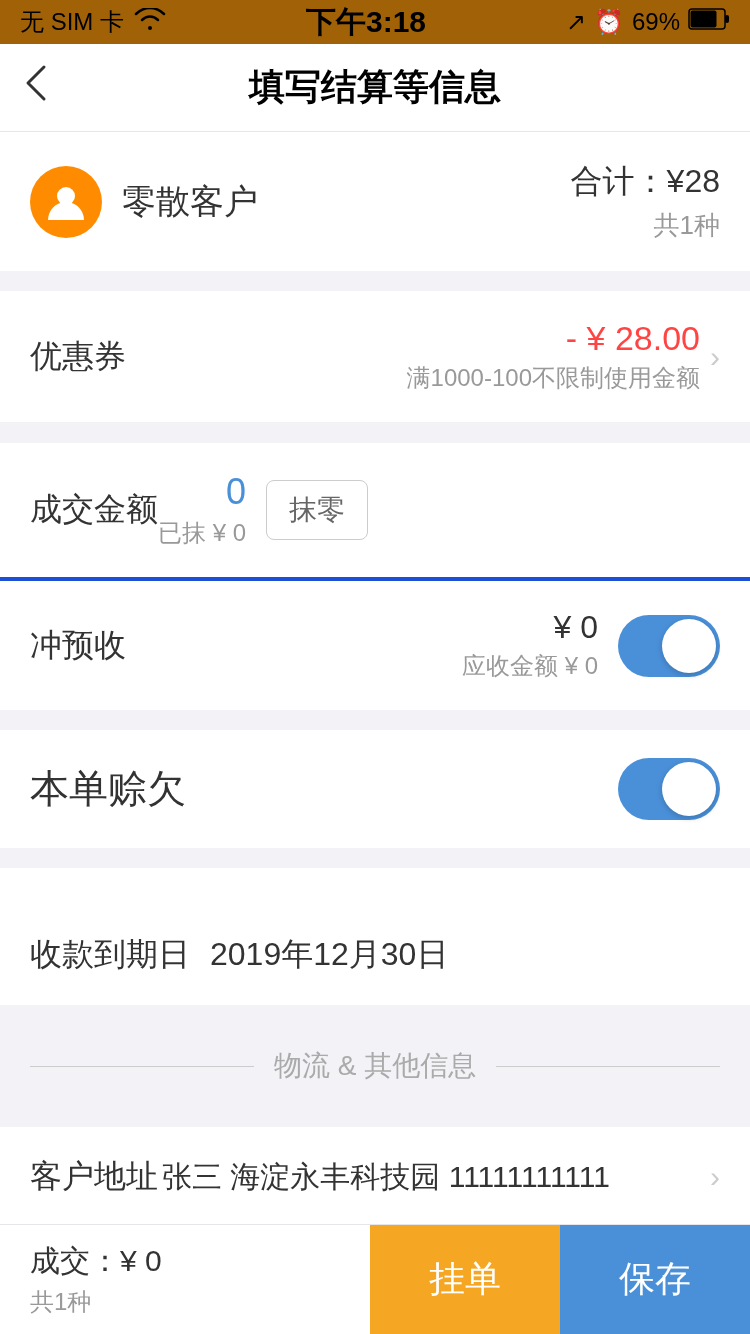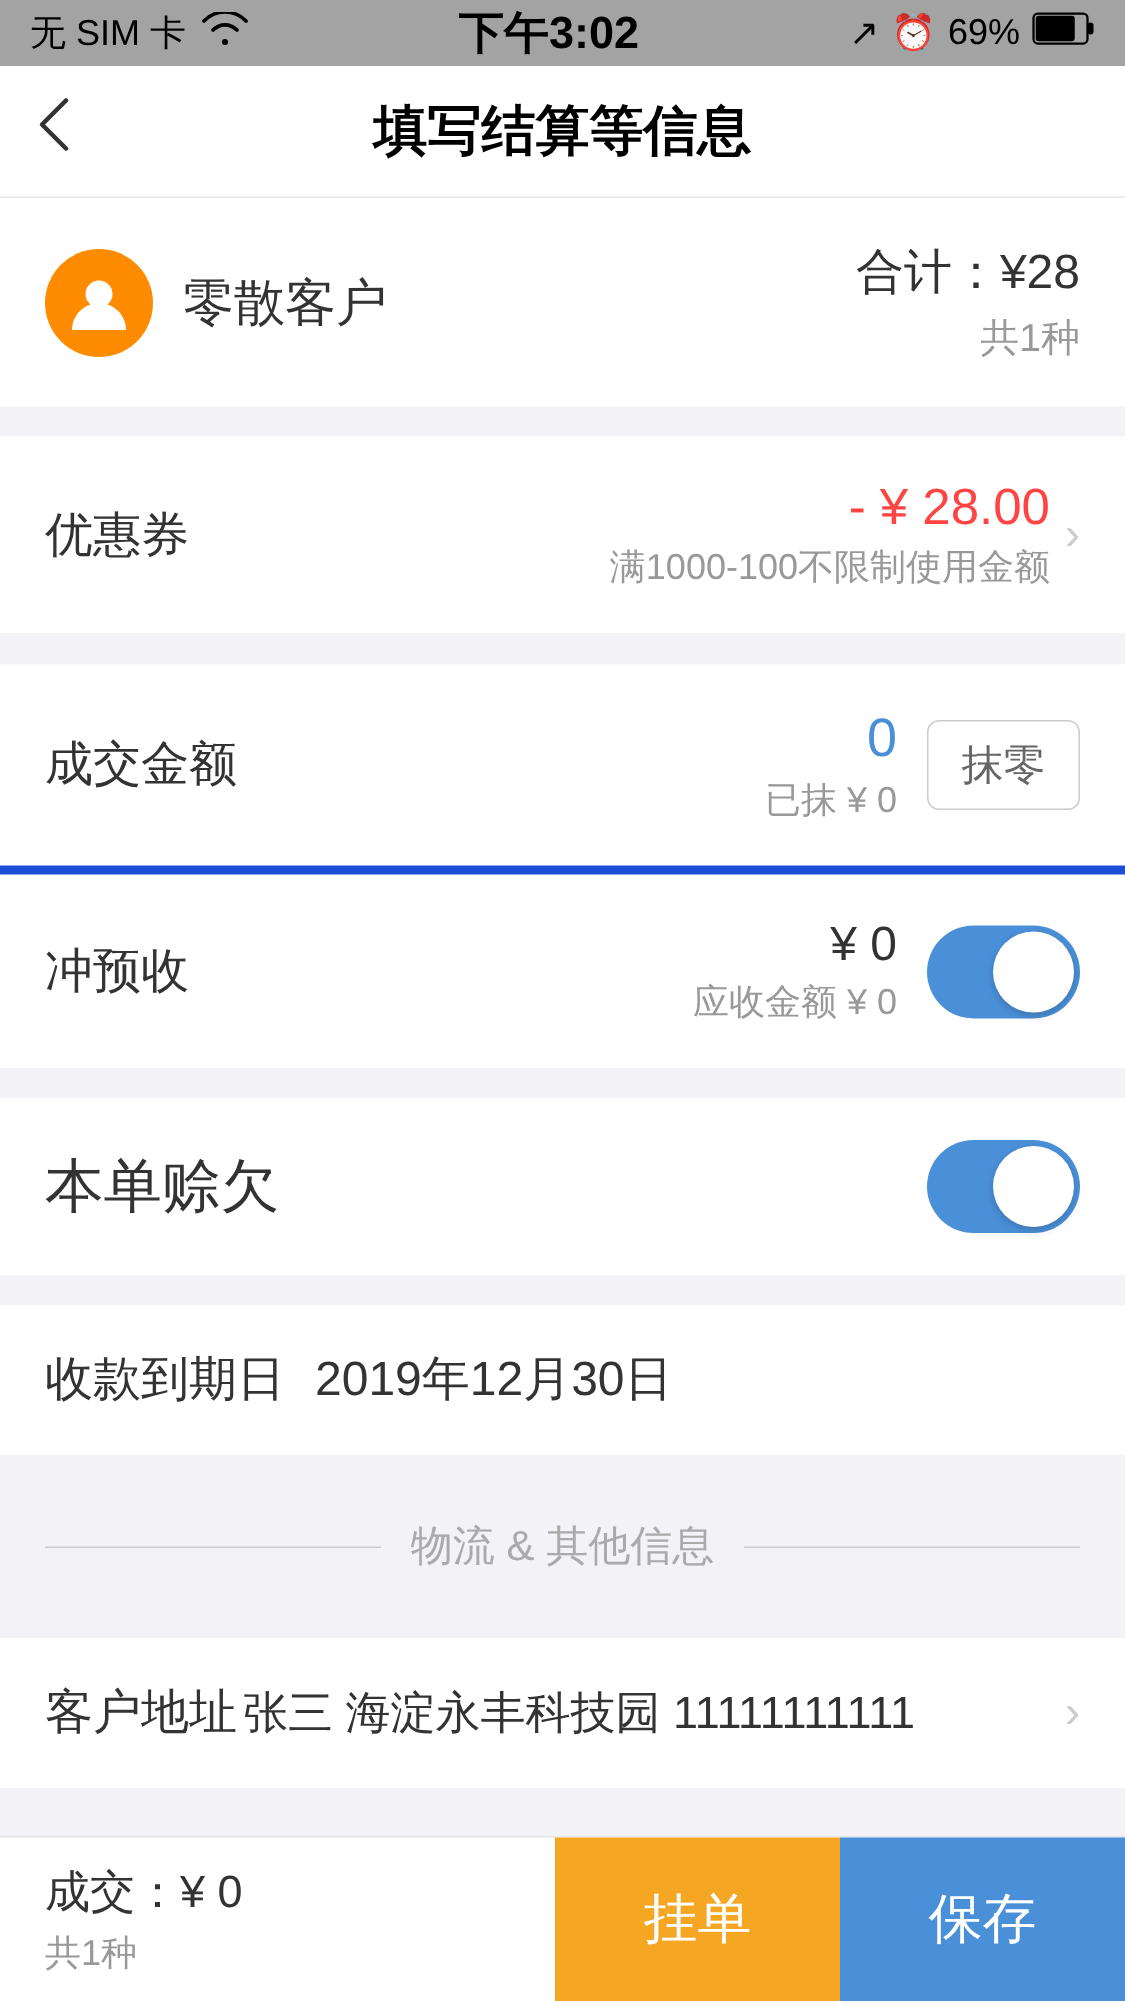--- a/index.html
+++ b/index.html
@@ -10,21 +10,21 @@
       background: #f2f2f7;
       font-family: -apple-system, 'PingFang SC', 'Helvetica Neue', Arial, sans-serif;
       font-size: 32px;
       color: #333;
       position: relative;
     }
 
     
     .status-bar {
       height: 44px;
-      background: #a3a3a3;
+      background: #a16207;
       display: flex;
       align-items: center;
       justify-content: space-between;
       padding: 0 20px;
       font-size: 26px;
       color: #000;
     }
     .status-left { display: flex; align-items: center; gap: 10px; font-size: 24px; }
     .status-center { font-size: 30px; font-weight: 600; }
     .status-right { display: flex; align-items: center; gap: 8px; font-size: 24px; }
@@ -99,23 +99,23 @@
     .chevron { font-size: 30px; color: #ccc; }
 
     
     .transaction-section {
       background: #fff;
       margin-bottom: 20px;
     }
     .tx-amount-row {
       display: flex;
       align-items: center;
-      justify-content: space-between;
-      padding: 28px 30px;
-      border-bottom: 6px solid #1d4ed8;
+      justify-content: flex-start;
+      padding: 28px 30px;
+      border-bottom: 4px solid #1d4ed8;
     }
     .tx-label { font-size: 32px; color: #333; }
     .tx-right { display: flex; align-items: center; gap: 20px; }
     .tx-amount-value { font-size: 36px; color: #4a90d9; font-weight: 500; }
     .tx-amount-sub { font-size: 24px; color: #999; text-align: right; margin-top: 4px; }
     .round-zero-btn {
       border: 1px solid #ccc;
       border-radius: 8px;
       padding: 10px 22px;
       font-size: 28px;
@@ -172,20 +172,21 @@
     
     .duedate-section {
       background: #fff;
       margin-bottom: 20px;
       padding: 28px 30px;
     }
     .duedate-row {
       display: flex;
       align-items: center;
       gap: 20px;
+      margin-top: 37px;
     }
     .duedate-label { font-size: 32px; color: #333; white-space: nowrap; }
     .duedate-value { font-size: 32px; color: #333; }
 
     
     .logistics-divider {
       background: #f2f2f7;
       padding: 22px 30px;
       text-align: center;
       display: flex;
@@ -272,21 +273,21 @@
   <div class="status-left">
     <span>无 SIM 卡</span>
     <span>
       <svg width="32" height="22" viewBox="0 0 32 22" fill="none">
         <path d="M16 18a2 2 0 1 1 0 4 2 2 0 0 1 0-4z" fill="#000"></path>
         <path d="M8 12c2.2-2.2 5.2-3.5 8-3.5s5.8 1.3 8 3.5" stroke="#000" stroke-width="2.5" fill="none" stroke-linecap="round"></path>
         <path d="M2 6C6.4 1.6 11 0 16 0s9.6 1.6 14 6" stroke="#000" stroke-width="2.5" fill="none" stroke-linecap="round"></path>
       </svg>
     </span>
   </div>
-  <div class="status-center">下午3:02</div>
+  <div class="status-center">下午3:18</div>
   <div class="status-right">
     <span>↗</span>
     <span>⏰</span>
     <span>69%</span>
     <span>
       <svg width="42" height="22" viewBox="0 0 42 22">
         <rect x="1" y="1" width="36" height="20" rx="3" stroke="#000" stroke-width="1.5" fill="none"></rect>
         <rect x="37" y="7" width="4" height="8" rx="2" fill="#000"></rect>
         <rect x="2.5" y="2.5" width="26" height="17" rx="2" fill="#000"></rect>
       </svg>

